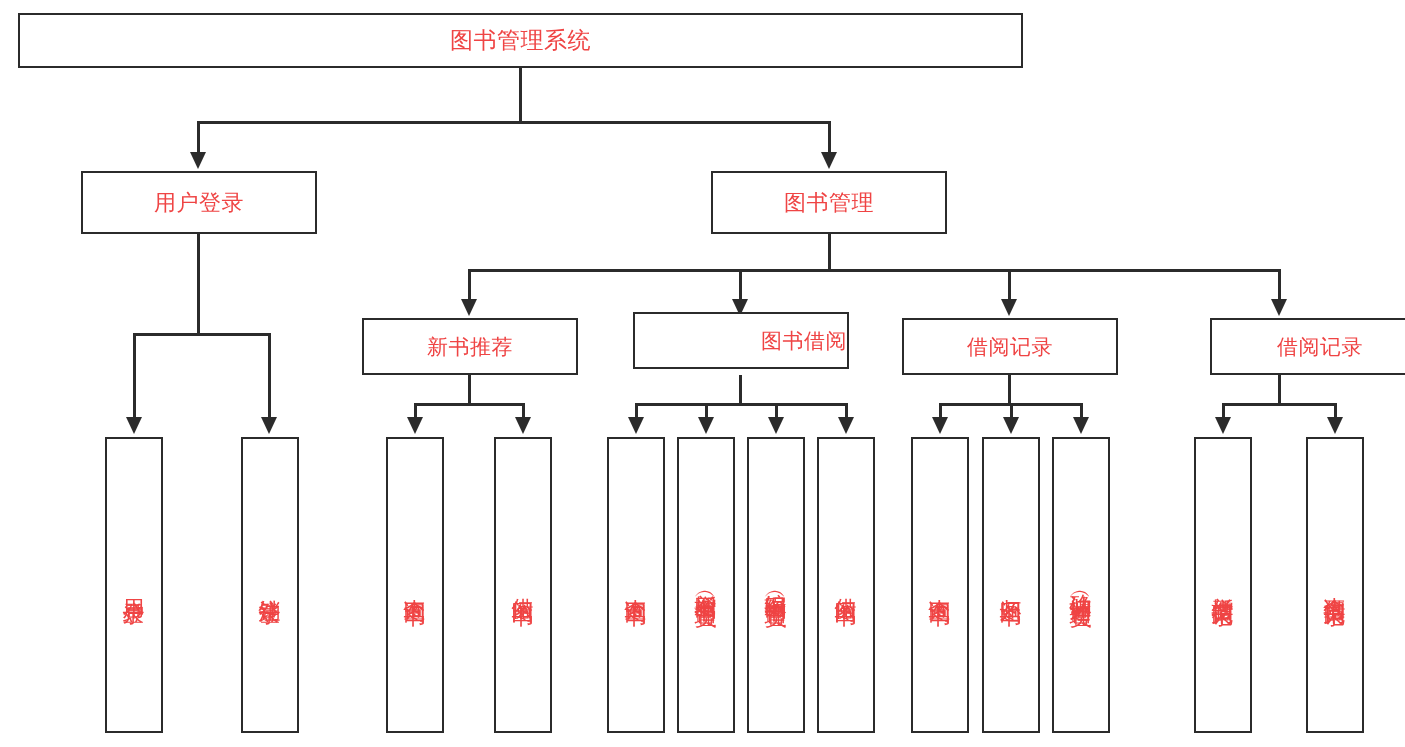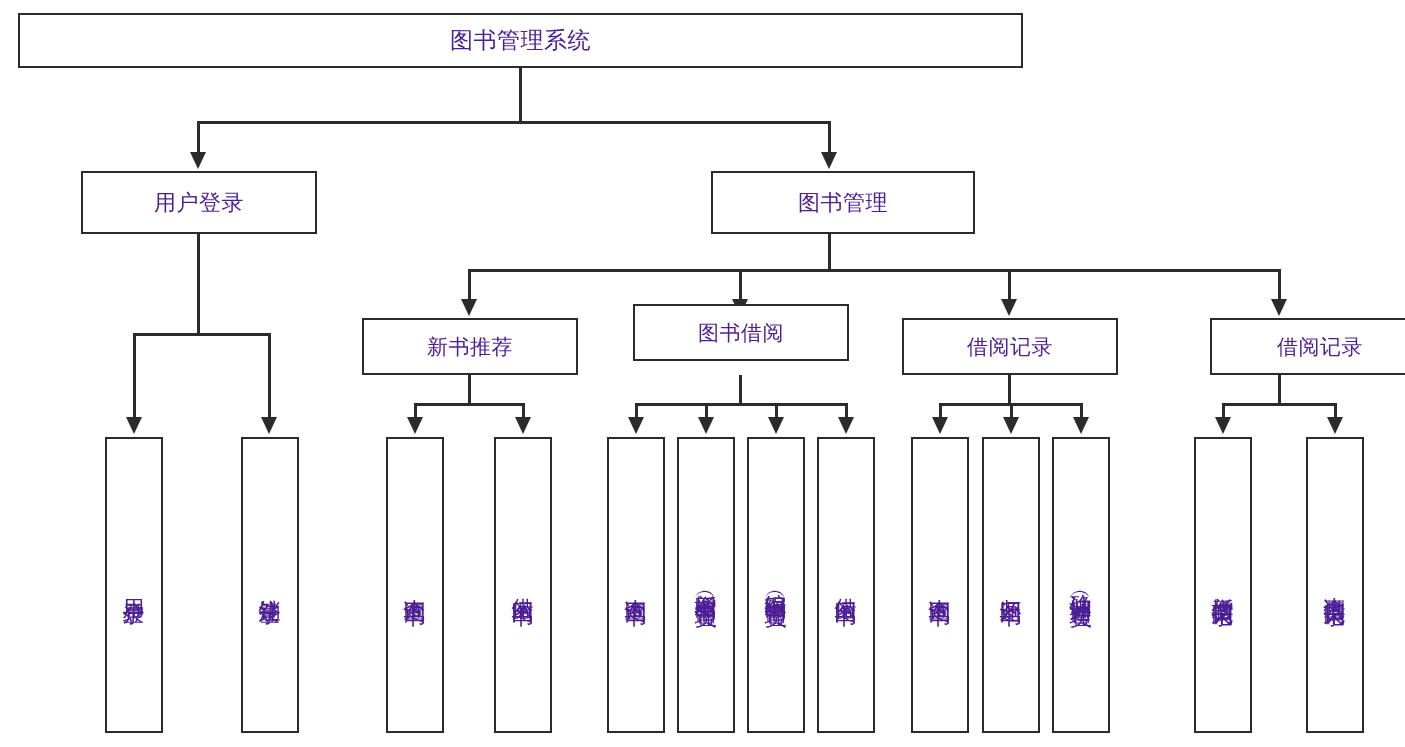--- a/index.html
+++ b/index.html
@@ -18,21 +18,21 @@
     overflow: hidden;
   }
   .node {
     position: absolute;
     box-sizing: border-box;
     border: 2.5px solid #2b2b2b;
     background: #ffffff;
     display: flex;
     align-items: center;
     justify-content: center;
-    color: #4c1d95;
+    color: #ef4444;
   }
   .node .label {
     display: block;
     text-align: center;
     letter-spacing: 0.5px;
     white-space: pre;
   }
   .node.root .label { font-size: 23px; }
   .node.level1 .label { font-size: 22px; }
   .node.level2 .label { font-size: 21px; }
@@ -85,21 +85,21 @@
   <div class="edge v" style="left:197px; top:121px; width:2.5px; height:33px;"></div>
   <div class="arrow" style="left:190px; top:152px;"></div>
 
   <div class="edge v" style="left:828px; top:121px; width:2.5px; height:33px;"></div>
   <div class="arrow" style="left:821px; top:152px;"></div>
 
   <div class="node level1" style="left:81px; top:171px; width:236px; height:63px;">
     <span class="label">用户登录</span>
   </div>
 
-  <div class="node level1" style="left:711px; top:171px; width:264px; height:63px;">
+  <div class="node level1" style="left:711px; top:171px; width:236px; height:63px;">
     <span class="label">图书管理</span>
   </div>
 
   <div class="edge v" style="left:197px; top:234px; width:2.5px; height:101px;"></div>
   <div class="edge h" style="left:133px; top:333px; width:137px; height:2.5px;"></div>
   <div class="edge v" style="left:133px; top:333px; width:2.5px; height:86px;"></div>
   <div class="arrow" style="left:126px; top:417px;"></div>
   <div class="edge v" style="left:268px; top:333px; width:2.5px; height:86px;"></div>
   <div class="arrow" style="left:261px; top:417px;"></div>
 
@@ -114,21 +114,21 @@
 
   <div class="edge v" style="left:1008px; top:269px; width:2.5px; height:32px;"></div>
   <div class="arrow" style="left:1001px; top:299px;"></div>
 
   <div class="edge v" style="left:1278px; top:269px; width:2.5px; height:32px;"></div>
   <div class="arrow" style="left:1271px; top:299px;"></div>
 
   <div class="node level2" style="left:362px; top:318px; width:216px; height:57px;">
     <span class="label">新书推荐</span>
   </div>
-  <div class="node level2" style="left:633px; top:304px; width:216px; height:57px;">
+  <div class="node level2" style="left:633px; top:312px; width:216px; height:57px;justify-content:flex-end;">
     <span class="label">图书借阅</span>
   </div>
   <div class="node level2" style="left:902px; top:318px; width:216px; height:57px;">
     <span class="label">借阅记录</span>
   </div>
   <div class="node level2" style="left:1172px; top:318px; width:220px; height:57px;margin-left:38px;">
     <span class="label">借阅记录</span>
   </div>
 
   <div class="edge v" style="left:468px; top:375px; width:2.5px; height:30px;"></div>

